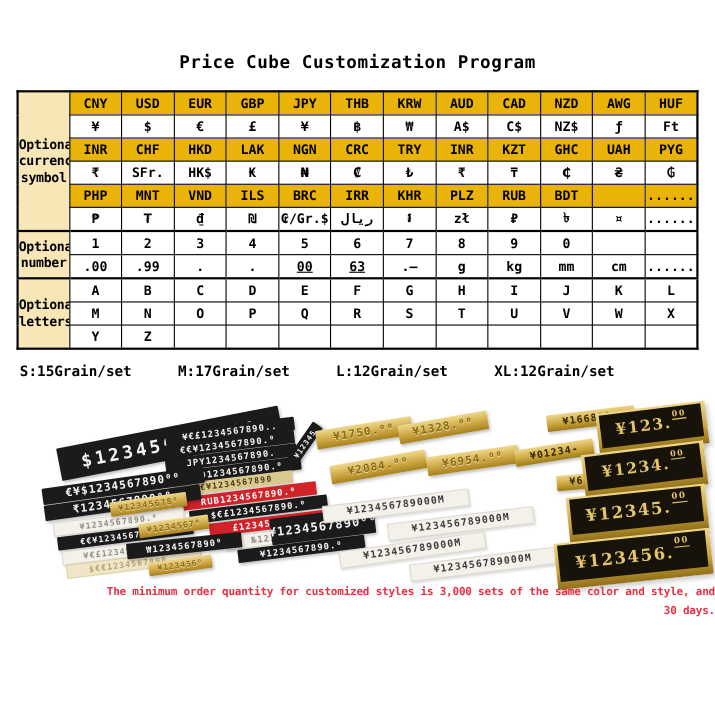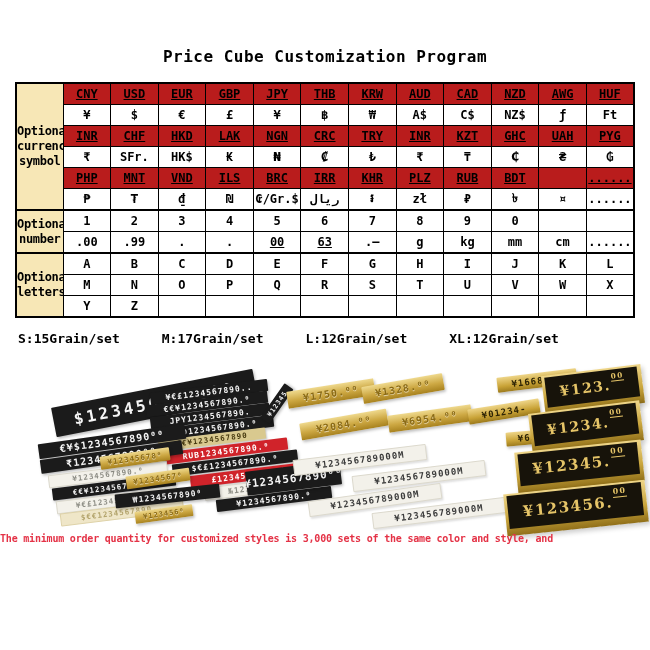--- a/index.html
+++ b/index.html
@@ -17,21 +17,21 @@
   table.pc{
     position:absolute;left:15px;top:82px;width:620px;
     border-collapse:collapse;table-layout:fixed;border:2px solid #000;
   }
   table.pc td{
     border:1px solid #000;height:20px;padding:0;text-align:center;
     vertical-align:middle;font-size:12px;font-weight:bold;color:#000;
     overflow:hidden;font-family:"DejaVu Sans Mono","DejaVu Sans",sans-serif;
   }
   td.lbl{background:#f7e7b6;font-size:10px;letter-spacing:-0.3px;line-height:1.25;}
-  td.code{background:#b91c1c;text-decoration:underline;}
+  td.code{background:#eab308;}
   td.sym,td.num,td.letter{background:#ffffff;}
   td.sym{font-size:12px;}
   tr.sec td{border-top:2px solid #000;}
   td.u{text-decoration:underline;}
   
   .grain{position:absolute;top:331px;left:18px;font-size:13px;font-weight:bold;color:#000;}
   .grain span{margin-right:42px;}
   .grain span:last-child{margin-right:0;}
   
   .products{position:absolute;left:0;top:358px;width:650px;height:168px;}
@@ -65,21 +65,21 @@
     display:flex;align-items:center;justify-content:center;
     font-weight:bold;letter-spacing:1.5px;
     font-family:"DejaVu Serif","Liberation Serif",serif;
   }
   .sup{
     font-size:0.52em;border-bottom:1px solid currentColor;
     margin-left:1px;margin-top:3px;align-self:flex-start;line-height:1.15;
   }
   
   .note{
-    position:absolute;top:530px;left:0;width:650px;text-align:left;
+    position:absolute;top:530px;left:0;width:650px;text-align:right;
     color:#e43246;font-size:10px;font-weight:bold;line-height:17px;
     letter-spacing:-0.2px;
   }
   .note span{display:block;}
 </style>
 </head>
 <body>
 
 <div class="title">Price Cube Customization Program</div>
 
@@ -312,13 +312,14 @@
   <div class="stand" style="left:505px;top:129px;width:135px;height:33px;transform:rotate(-6deg)">
     <div class="stand-face" style="font-size:15px">
         <span>¥123456.</span>
         <span class="sup">00</span>
       </div>
   </div>
 </div>
 
 <div class="note">
   <span>The minimum order quantity for customized styles is 3,000 sets of the same color and style, and</span>
+  <span>30 days.</span>
 </div>
 
 </body></html>

